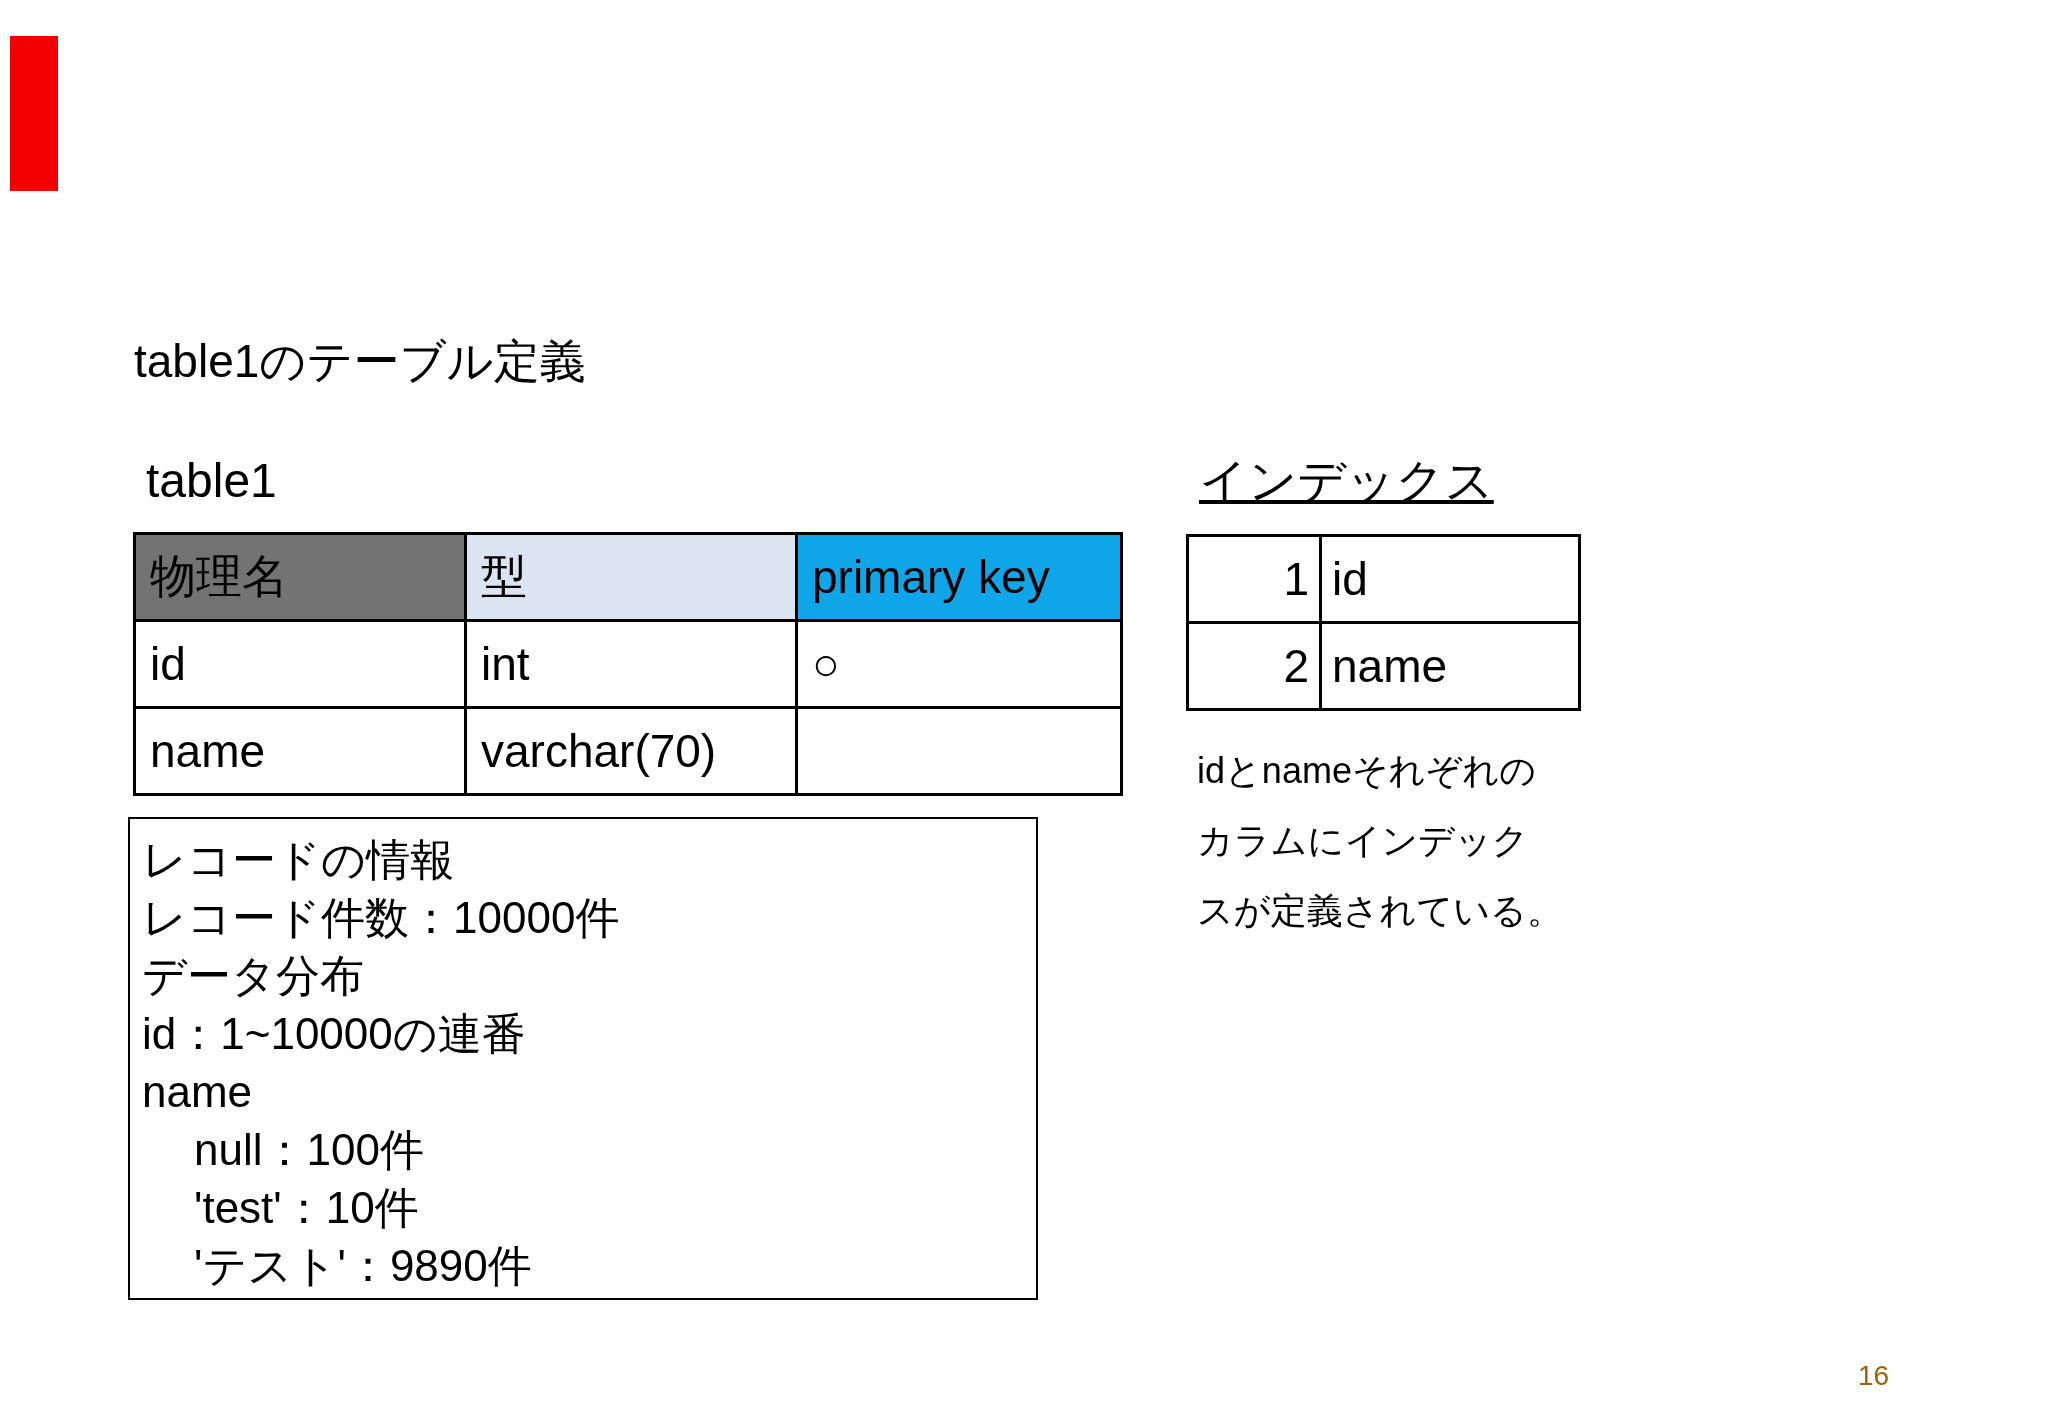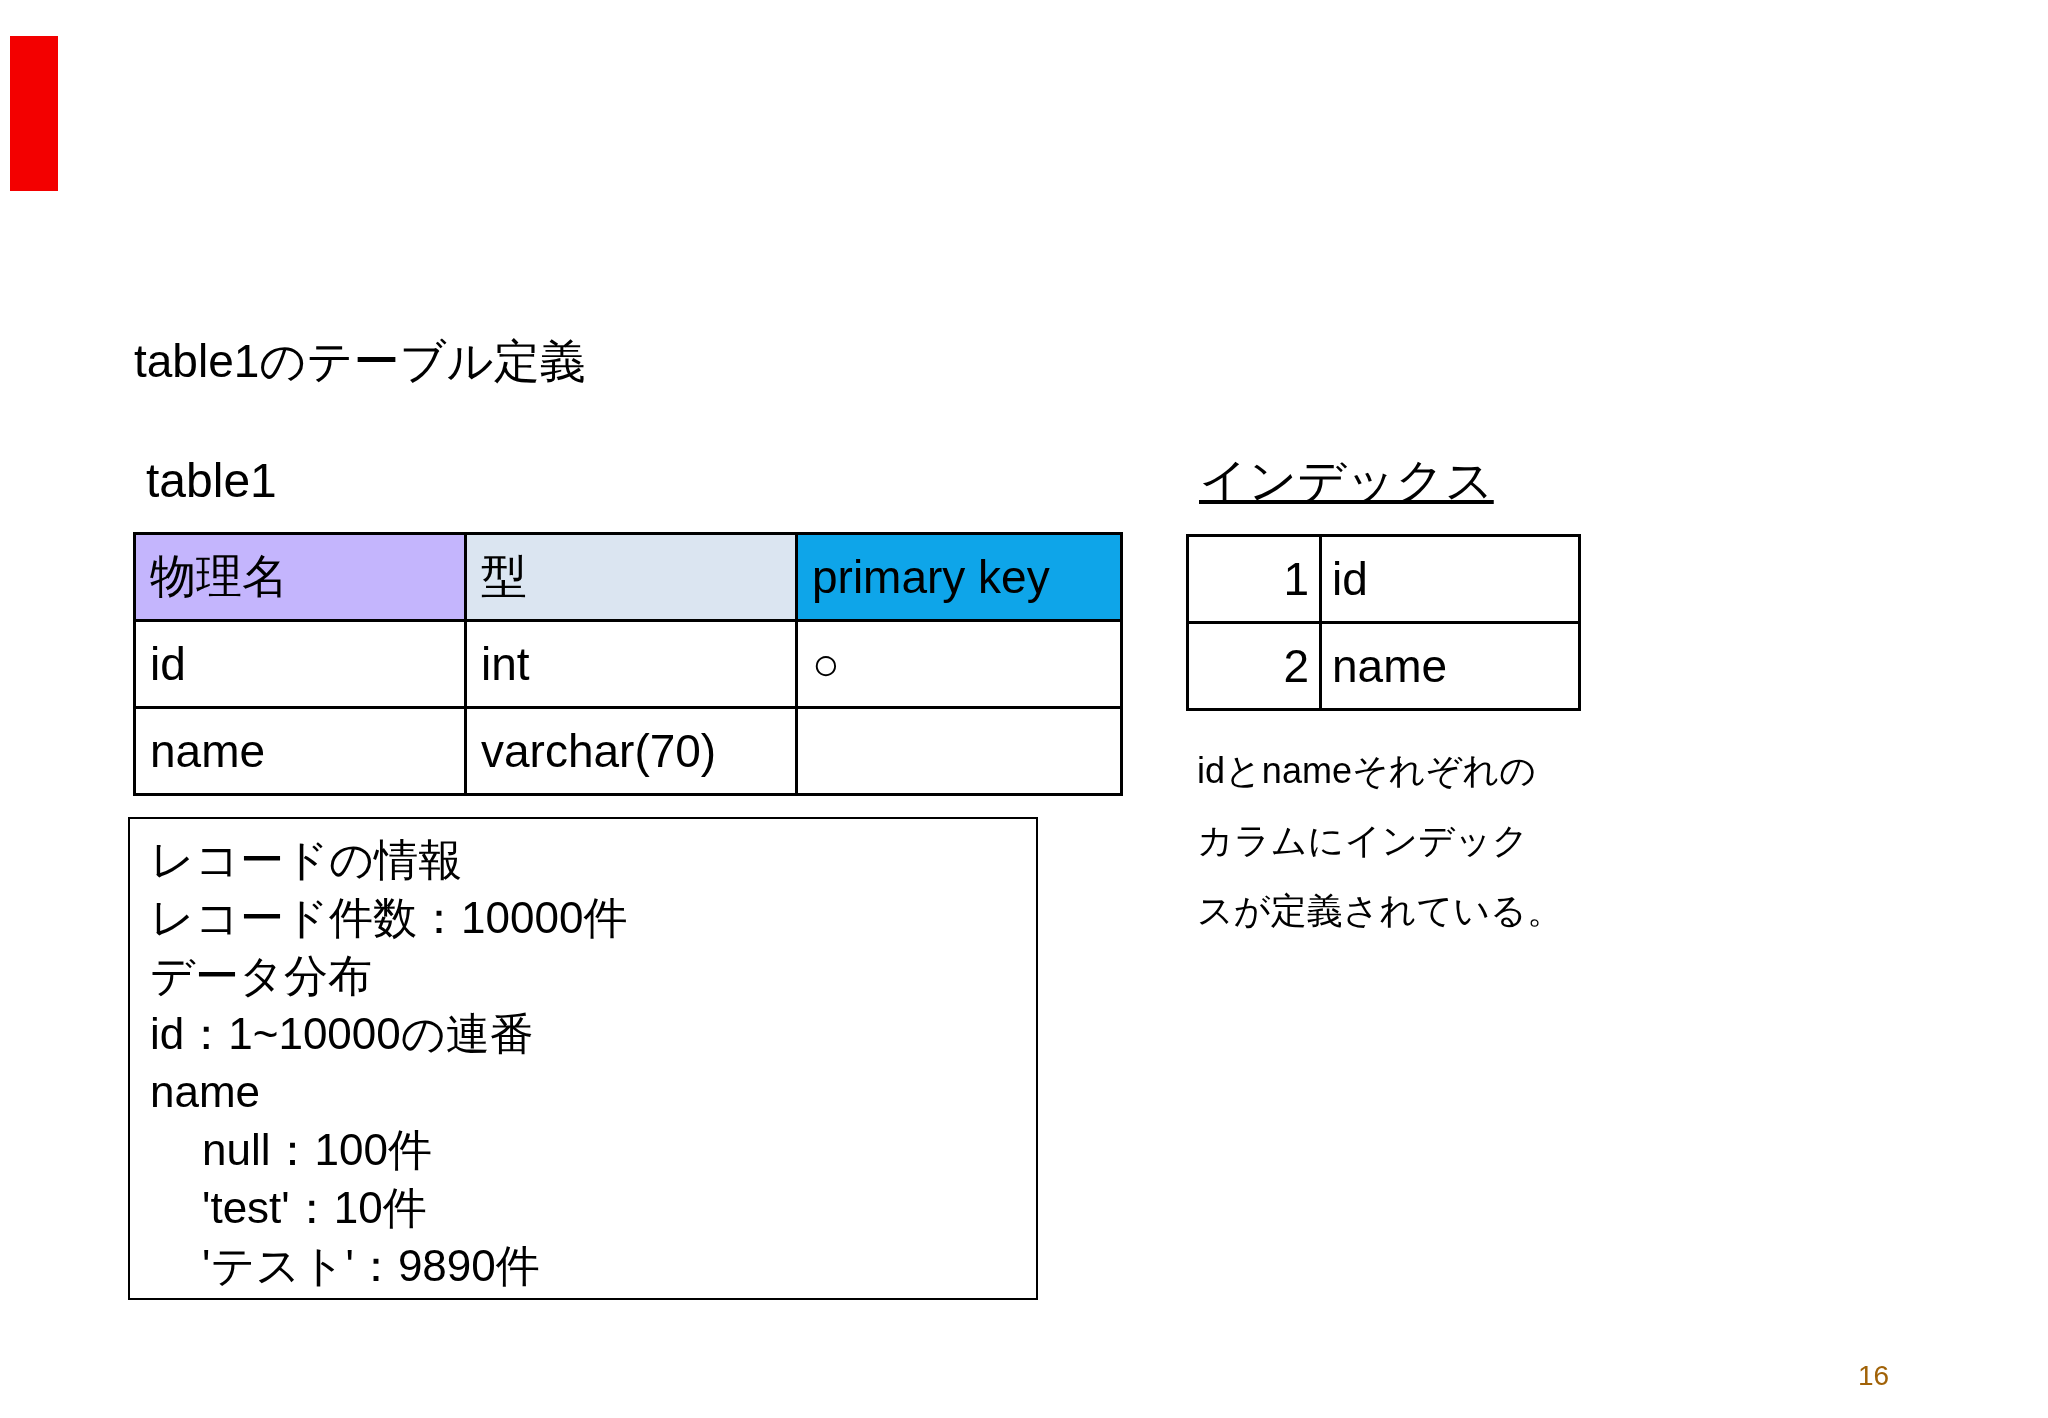--- a/index.html
+++ b/index.html
@@ -22,21 +22,21 @@
   #index-table{left:1186px;top:504px;width:392px;}
   #index-table td{
     border:3px solid #000;height:84px;font-size:46px;vertical-align:middle;
     overflow:hidden;white-space:nowrap;
   }
   #index-table td.seq{text-align:right;padding:0 10px 0 0;}
   #index-table td.colname{text-align:left;padding:0 0 0 10px;}
   .index-note{position:absolute;left:1197px;top:706px;font-size:36px;line-height:70px;}
   .record-box{
     position:absolute;left:128px;top:787px;width:910px;height:483px;
-    border:2px solid #000;box-sizing:border-box;padding:12px 0 0 20px;
+    border:2px solid #000;box-sizing:border-box;padding:12px 0 0 12px;
     font-size:44px;line-height:58px;
   }
   .record-box .indent1{padding-left:52px;}
   .page-number{position:absolute;left:1858px;top:1330px;font-size:28px;color:#a16207;}
 </style>
 </head>
 <body>
 
 <div id="slide">
 
@@ -47,21 +47,21 @@
   <div class="tbl-label" id="main-table-label">table1</div>
 
   <table id="main-table">
     <colgroup>
         <col style="width:331px">
         <col style="width:331px">
         <col style="width:325px">
       </colgroup>
     <tbody>
         <tr>
-      <th style="background: #c4b5fd;">物理名</th>
+      <th style="background: #737373;">物理名</th>
       <th style="background: rgb(219, 229, 241);">型</th>
       <th style="background: #0ea5e9;">primary key</th>
     </tr>
     <tr>
       <td>id</td>
       <td>int</td>
       <td>○</td>
     </tr>
     <tr>
       <td>name</td>

